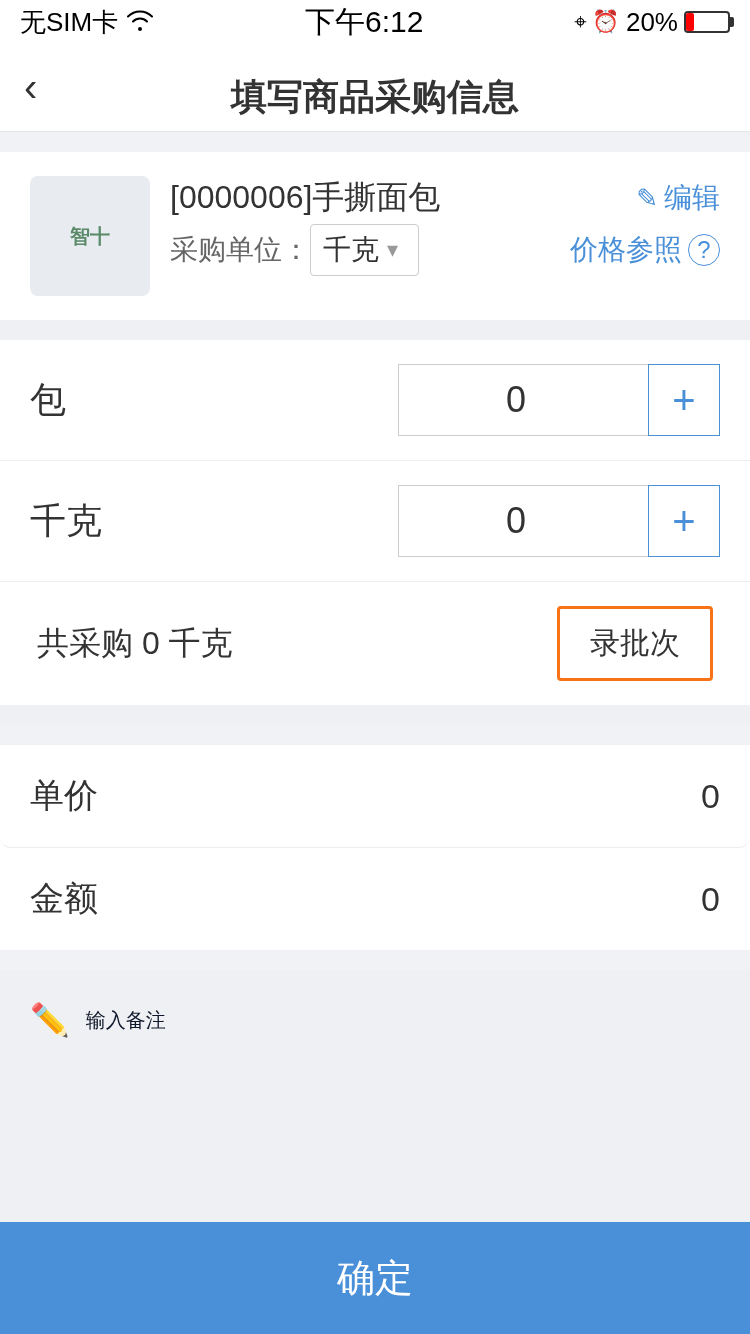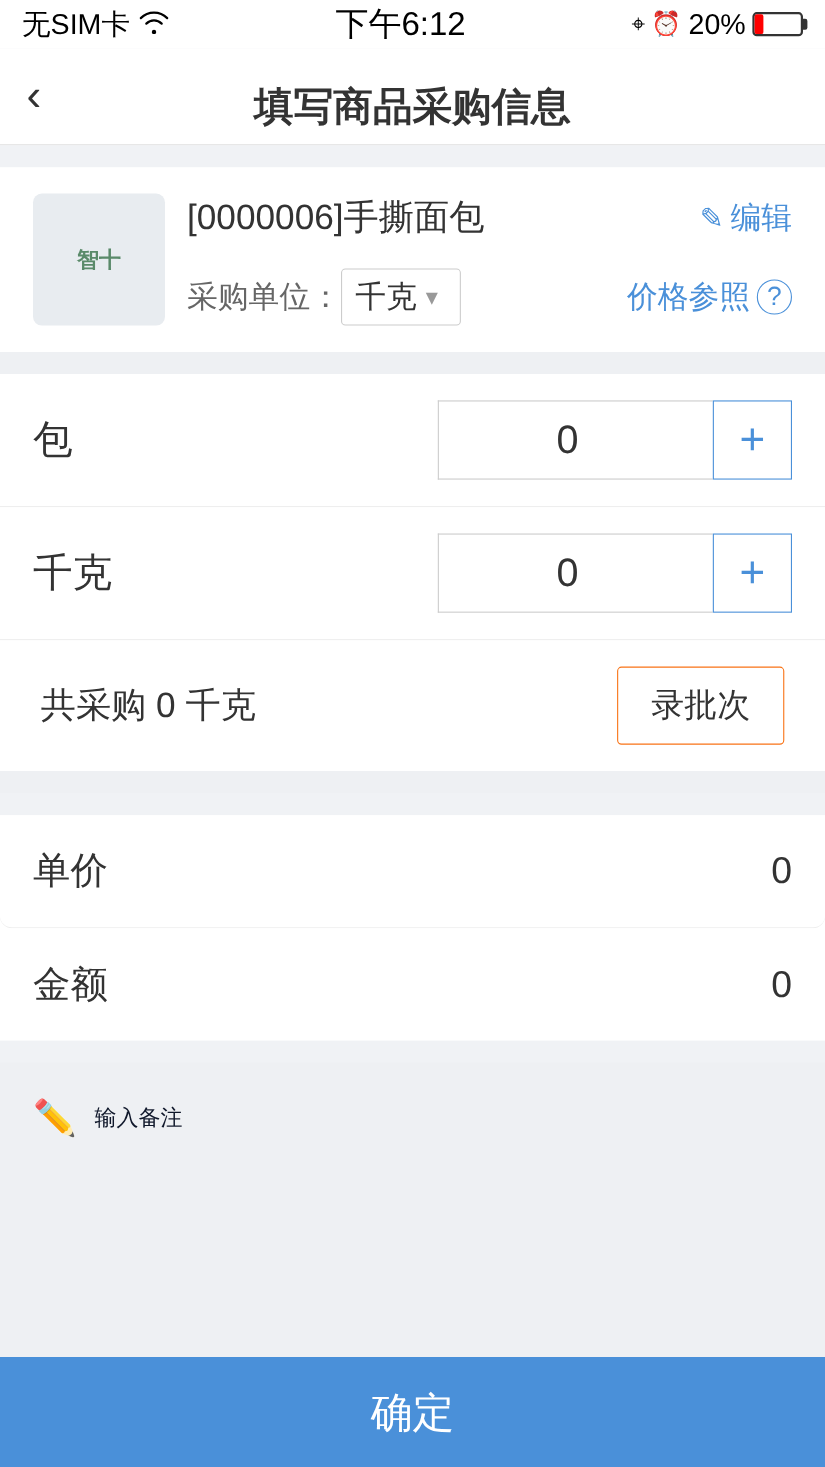--- a/index.html
+++ b/index.html
@@ -101,21 +101,21 @@
       font-weight: bold;
       color: #6b9;
     }
     .product-info {
       flex: 1;
     }
     .product-name-row {
       display: flex;
       justify-content: space-between;
       align-items: center;
-      margin-bottom: 24px;
+      margin-bottom: 4px;
     }
     .product-name {
       font-size: 32px;
       color: #333;
       font-weight: 500;
     }
     .edit-link {
       font-size: 28px;
       color: #4a90d9;
       display: flex;
@@ -213,21 +213,21 @@
       display: flex;
       align-items: center;
       justify-content: space-between;
       padding: 24px 37px;
     }
     .total-label {
       font-size: 32px;
       color: #333;
     }
     .batch-btn {
-      border: 1px solid #f97316;
+      border: 3px solid #f97316;
       background: #fff;
       padding: 14px 30px;
       font-size: 30px;
       color: #333;
       border-radius: 4px;
       cursor: pointer;
     }
 
     
     .price-section {
@@ -280,21 +280,21 @@
       min-height: 280px;
       background: #eef0f3;
     }
 
     
     .confirm-btn {
       position: fixed;
       bottom: 0;
       left: 0;
       width: 750px;
-      height: 100px;
+      height: 112px;
       background: #4a90d9;
       color: #fff;
       font-size: 38px;
       display: flex;
       align-items: center;
       justify-content: center;
       cursor: pointer;
       border: none;
       outline: none;
     }

